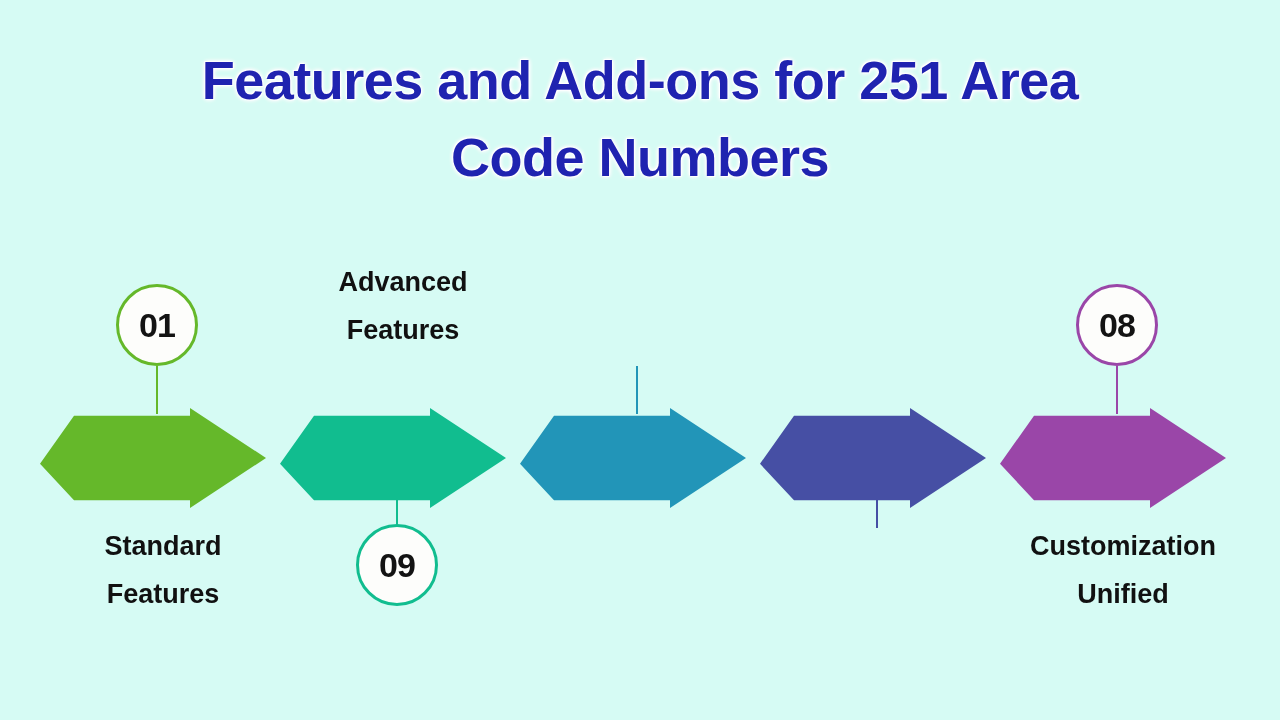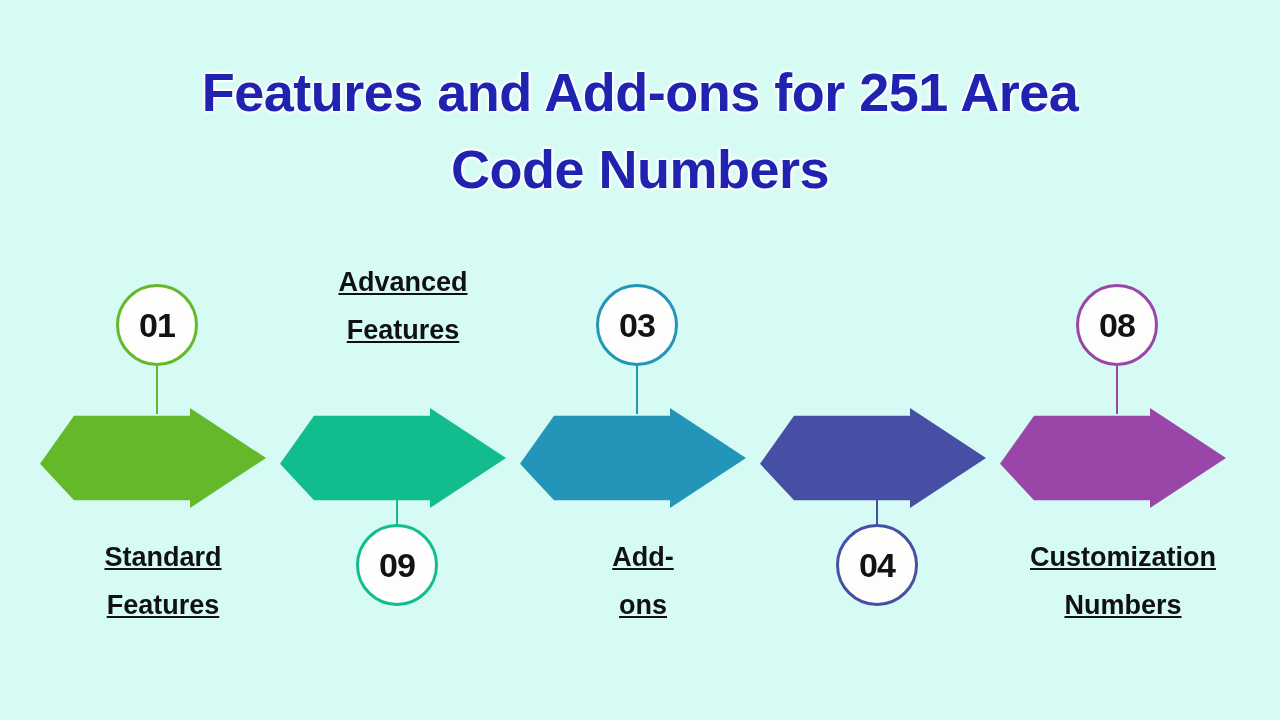--- a/index.html
+++ b/index.html
@@ -90,33 +90,32 @@
     position:absolute;
     left:-14px;
     width:278px;
     text-align:center;
     font-family:"Liberation Sans", sans-serif;
     font-weight:bold;
     font-size:27px;
     line-height:1.78;
     color:#111111;
     white-space:pre-line;
-    text-decoration:underline;
   }
   
-  .step.up .label   { top:293px;text-align:center; }
+  .step.up .label   { top:282px;text-align:center; }
   
   .step.down .label { top:18px; }
 </style>
 </head>
 <body style="background: rgb(214, 251, 244);">
 
 <div id="stage" style="background: rgb(214, 251, 244);">
 
-  <h1 id="title" style="color: rgb(31, 35, 176); margin-top: 12px;">Features and Add-ons for 251 Area
+  <h1 id="title" style="color: rgb(31, 35, 176);">Features and Add-ons for 251 Area
 Code Numbers</h1>
 
   <div id="flow">
       <div class="step up" style="left: 38px;">
         <div class="arrow-wrap">
           <svg viewBox="0 0 250 104" preserveAspectRatio="none">
             <path d="M 0,52 L 28,6 L 152,6 L 152,0 L 222,52 L 152,104 L 152,98 L 28,98 Z" fill="none"></path>
             <path d="M 2,58 L 36,8 L 152,8 L 152,0 L 228,52 L 152,104 L 152,96 L 36,96 Z" fill="#65b82a"></path>
           </svg>
         </div>
@@ -138,41 +137,37 @@
 Features</div>
       </div>
       <div class="step up" style="left: 518px;">
         <div class="arrow-wrap">
           <svg viewBox="0 0 250 104" preserveAspectRatio="none">
             <path d="M 0,52 L 28,6 L 152,6 L 152,0 L 222,52 L 152,104 L 152,98 L 28,98 Z" fill="none"></path>
             <path d="M 2,58 L 36,8 L 152,8 L 152,0 L 228,52 L 152,104 L 152,96 L 36,96 Z" fill="#2295b8"></path>
           </svg>
         </div>
         <div class="stem" style="background: rgb(34, 149, 184);"></div>
-        <div class="circle" style="border-color: rgb(34, 149, 184);">03</div>
-        <div class="label">Add-
-ons</div>
       </div>
       <div class="step down" style="left: 758px;">
         <div class="arrow-wrap">
           <svg viewBox="0 0 250 104" preserveAspectRatio="none">
             <path d="M 0,52 L 28,6 L 152,6 L 152,0 L 222,52 L 152,104 L 152,98 L 28,98 Z" fill="none"></path>
             <path d="M 2,58 L 36,8 L 152,8 L 152,0 L 228,52 L 152,104 L 152,96 L 36,96 Z" fill="#464fa4"></path>
           </svg>
         </div>
         <div class="stem" style="background: rgb(70, 79, 164);"></div>
-        <div class="circle" style="border-color: rgb(70, 79, 164);">04</div>
       </div>
       <div class="step up" style="left: 998px;">
         <div class="arrow-wrap">
           <svg viewBox="0 0 250 104" preserveAspectRatio="none">
             <path d="M 0,52 L 28,6 L 152,6 L 152,0 L 222,52 L 152,104 L 152,98 L 28,98 Z" fill="none"></path>
             <path d="M 2,58 L 36,8 L 152,8 L 152,0 L 228,52 L 152,104 L 152,96 L 36,96 Z" fill="#9a46a8"></path>
           </svg>
         </div>
         <div class="stem" style="background: rgb(154, 70, 168);"></div>
         <div class="circle" style="border-color: rgb(154, 70, 168);">08</div>
         <div class="label">Customization
-Numbers</div>
+Unified</div>
       </div>
     </div>
 
 </div>
 
 </body></html>

